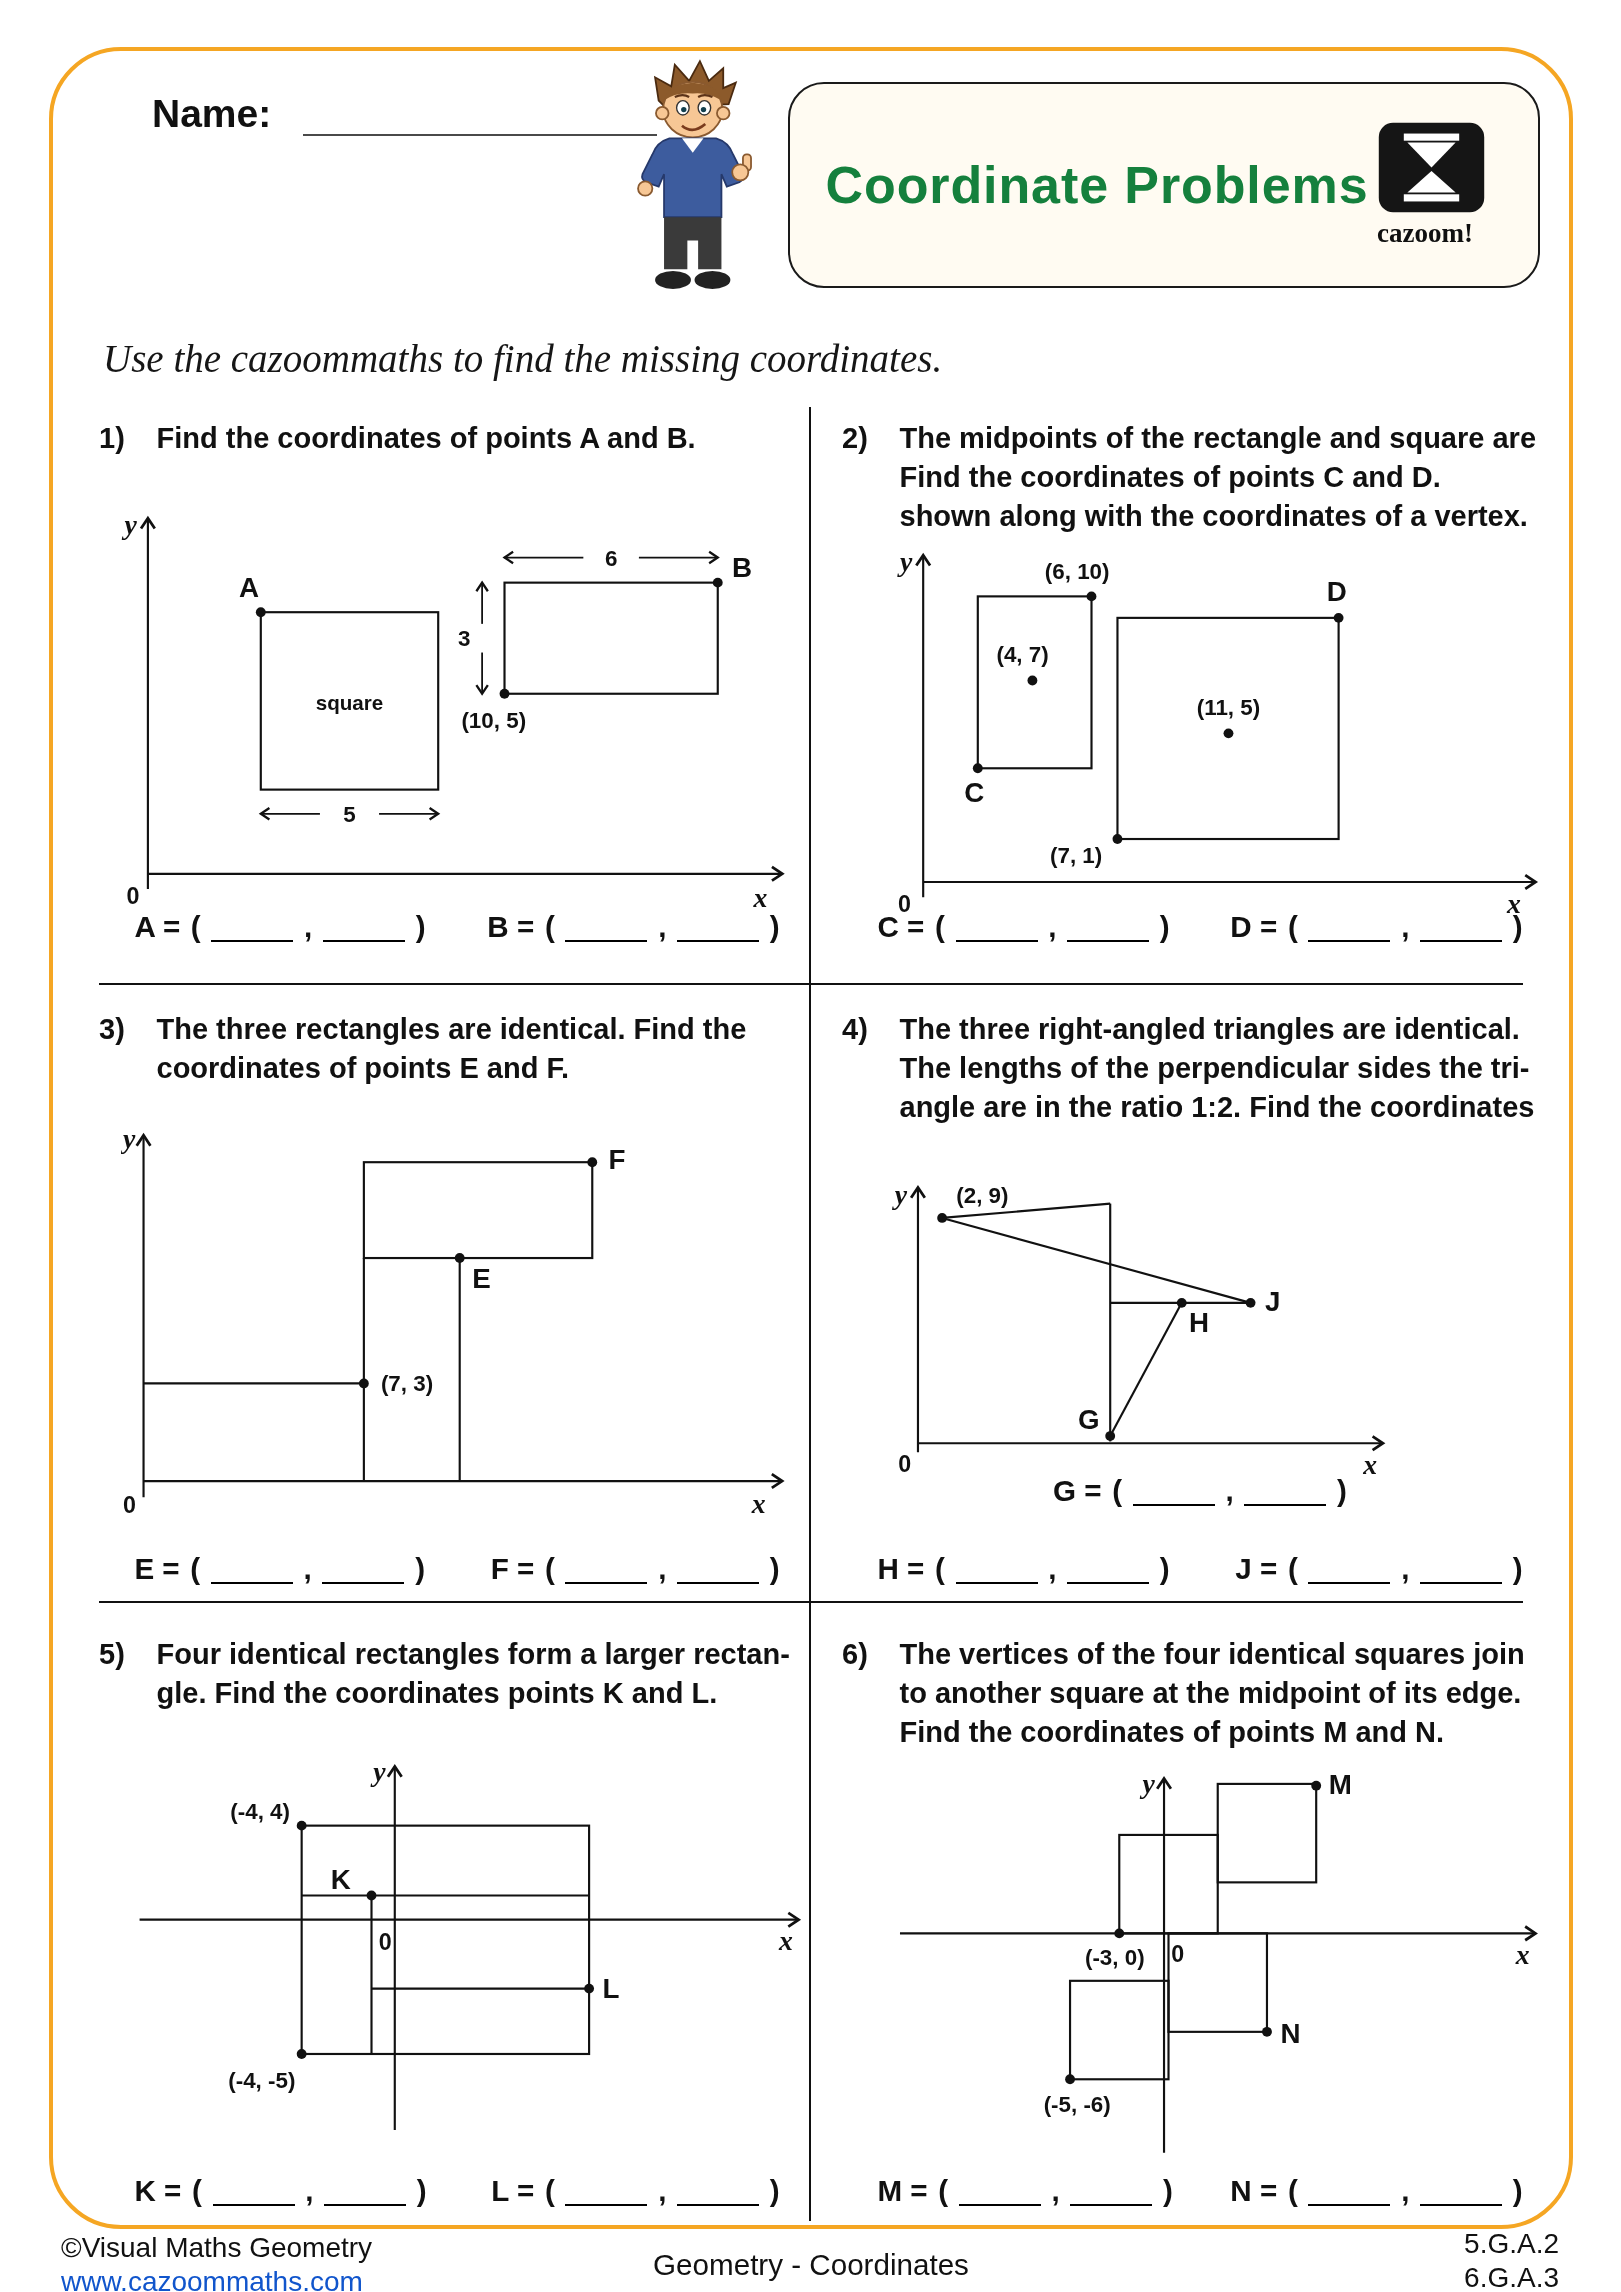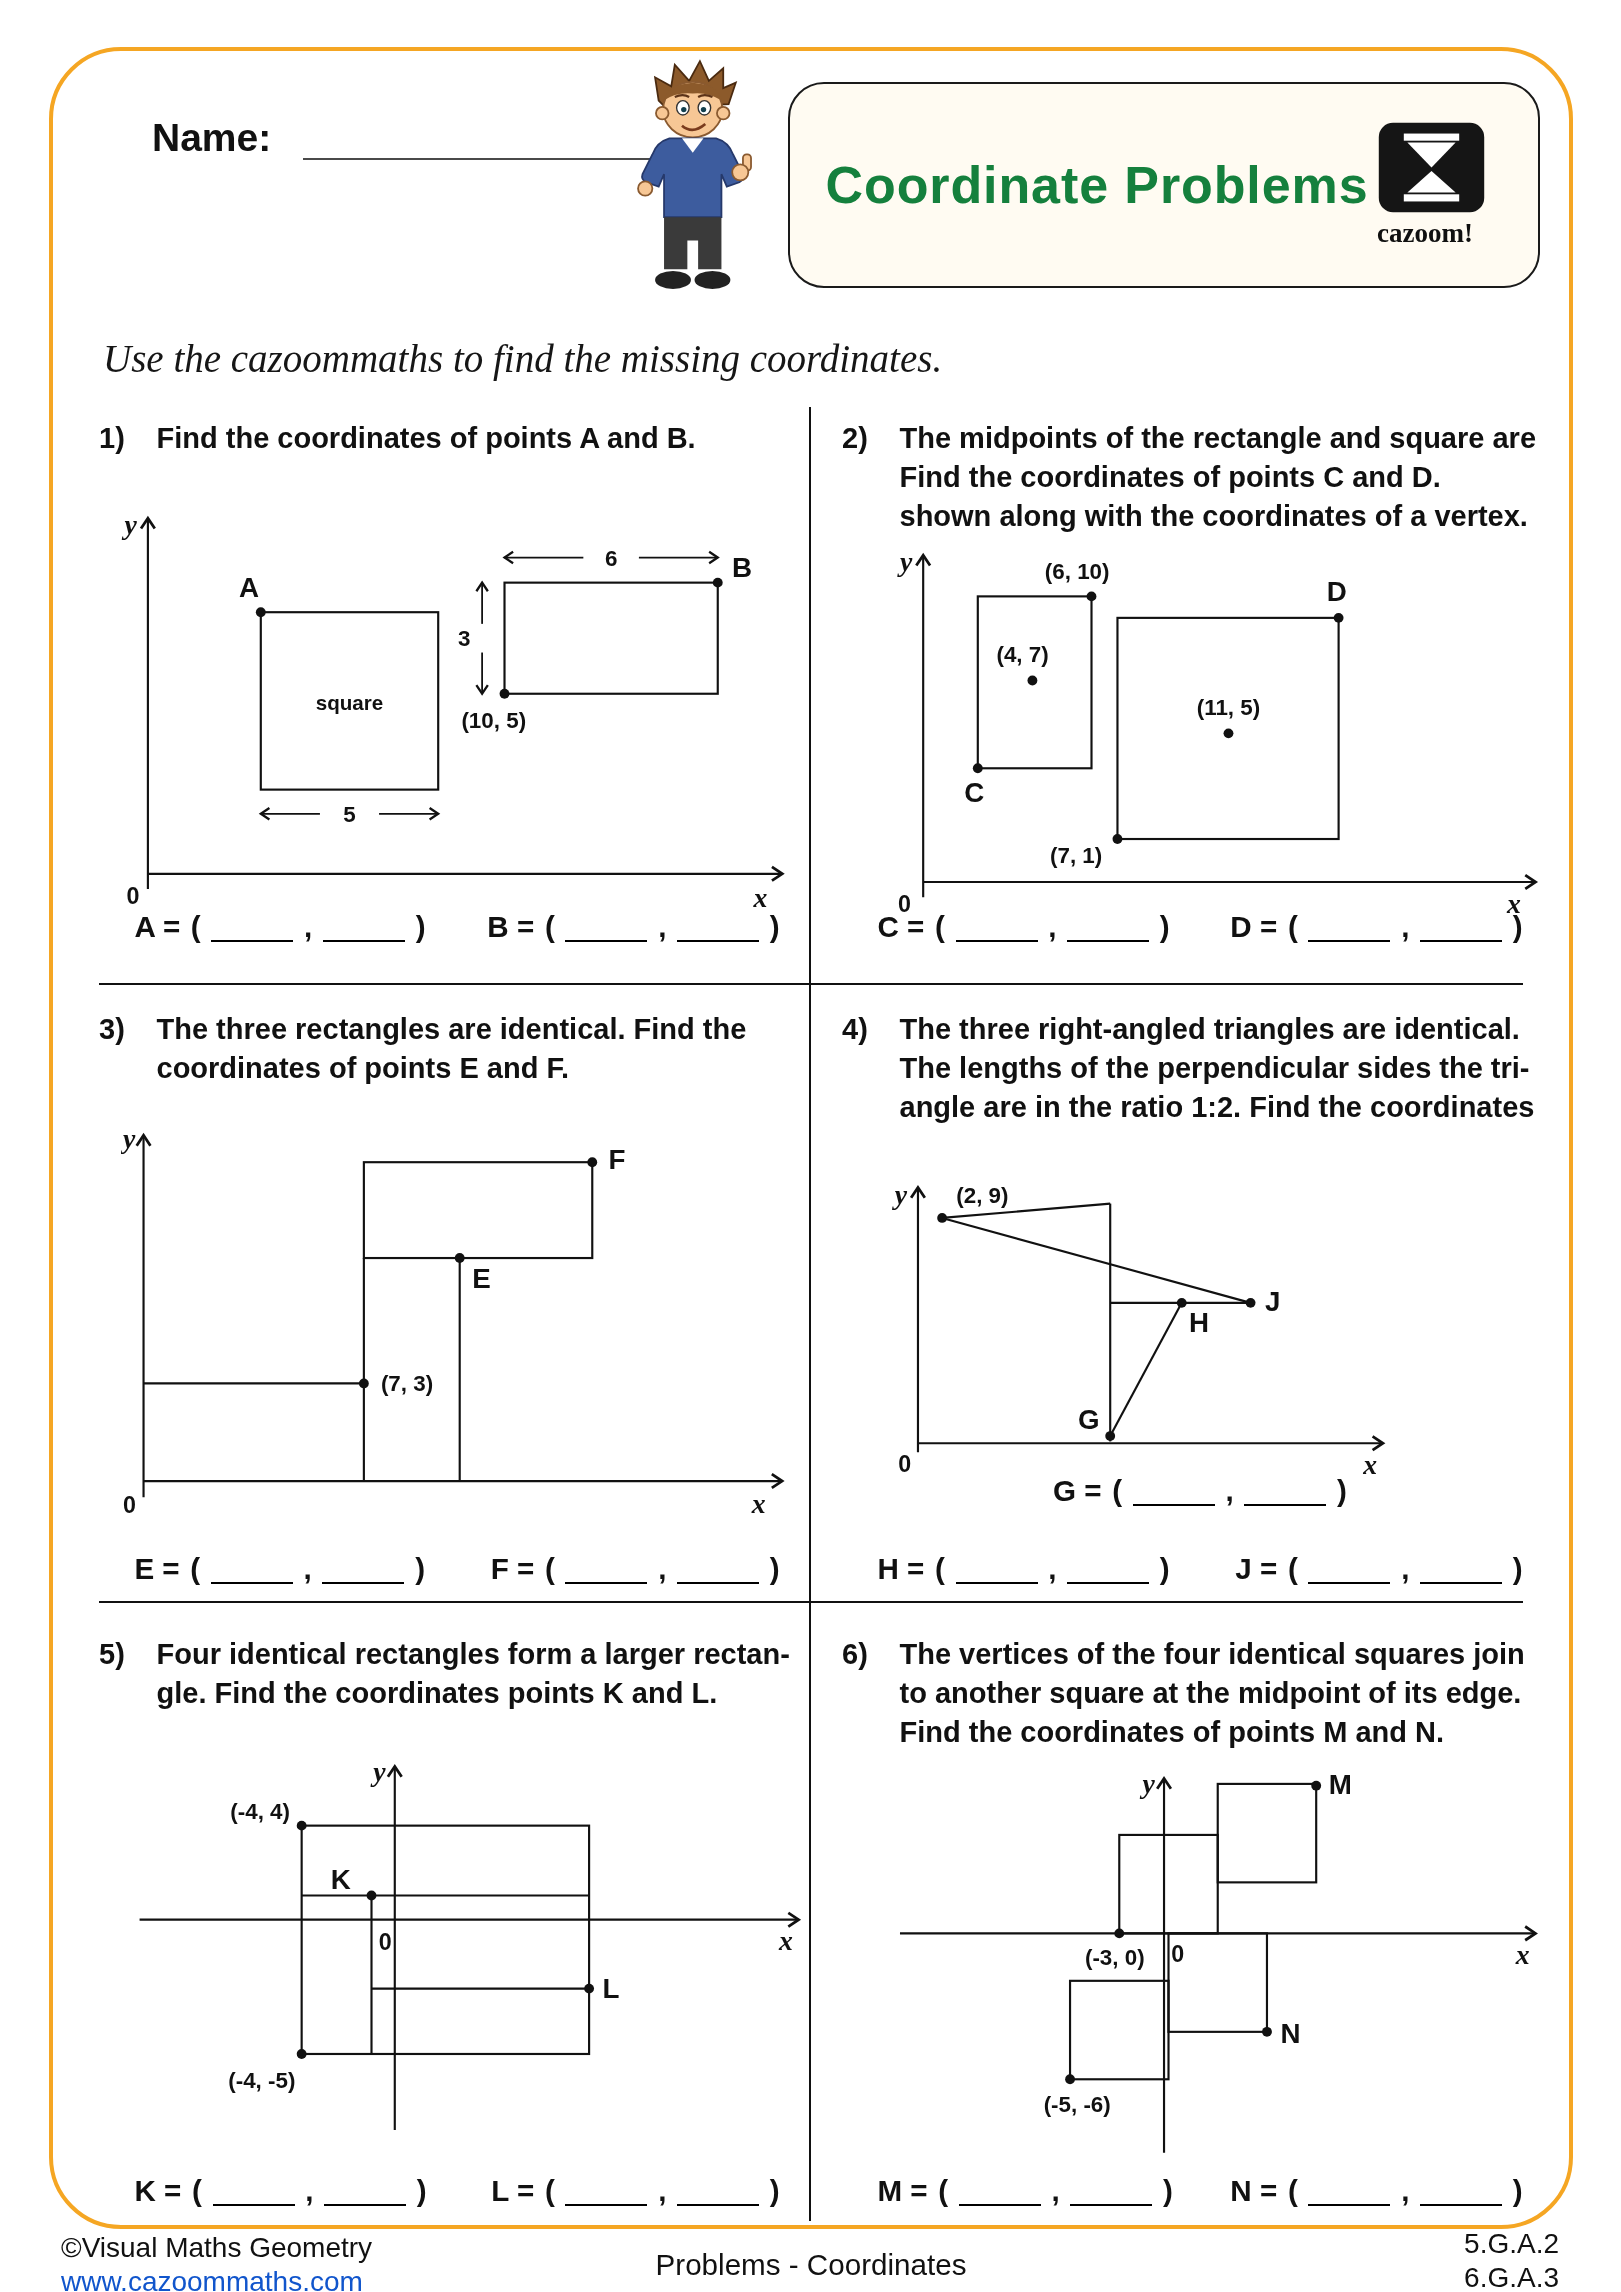--- a/index.html
+++ b/index.html
@@ -56,21 +56,21 @@
   <svg width="0" height="0" style="position:absolute">
     <defs>
       <marker id="arw" viewBox="0 0 10 10" refX="7" refY="5" markerWidth="8" markerHeight="8" orient="auto-start-reverse">
         <path d="M1 1 L7 5 L1 9" fill="none" stroke="#111" stroke-width="1.6"></path>
       </marker>
     </defs>
   </svg>
 
   <div class="frame" style="border-color: rgb(245, 166, 35);"></div>
 
-  <div class="hdr-row" style="left:152px;top:116px;">
+  <div class="hdr-row" style="left:152px;top:92px;">
     <span class="hdr-label">Name:</span>
     <span class="write-line"></span>
   </div>
 
   <svg class="abs" style="left:612px;top:54px;" width="157" height="269" viewBox="0 0 175 300">
     <path d="M52 52 L48 26 L66 36 L70 12 L86 30 L98 8 L108 30 L124 16 L124 38 L138 32 L130 56 L60 60 Z" fill="#8C5A2B" stroke="#4a2a10" stroke-width="2"></path>
     <ellipse cx="90" cy="62" rx="33" ry="31" fill="#F7C795" stroke="#8a5a30" stroke-width="2"></ellipse>
     <path d="M57 52 Q62 34 90 32 Q118 34 123 52 Q106 42 90 44 Q72 42 57 52 Z" fill="#8C5A2B"></path>
     <circle cx="56" cy="66" r="7" fill="#F7C795" stroke="#8a5a30" stroke-width="2"></circle>
     <circle cx="124" cy="66" r="7" fill="#F7C795" stroke="#8a5a30" stroke-width="2"></circle>
@@ -410,18 +410,18 @@
       <span>,</span>
       <span class="blank"></span>
       <span>)</span>
     </div>
   </div>
 
   <div class="abs foot" style="left:61px;top:2232px;">©Visual Maths Geometry</div>
   <div class="abs foot" style="left:61px;top:2266px;">
     <span class="flink">www.cazoommaths.com</span>
   </div>
-  <div class="abs foot" style="left:0;right:0;top:2248px;text-align:center;font-size:29.6px;">Problems - Coordinates</div>
+  <div class="abs foot" style="left:0;right:0;top:2248px;text-align:center;font-size:29.6px;">Geometry - Coordinates</div>
   <div class="abs foot" style="right:63px;top:2228px;text-align:right;">5.G.A.2</div>
   <div class="abs foot" style="right:63px;top:2262px;text-align:right;">6.G.A.3</div>
 
 </div>
 
 
 </body></html>

